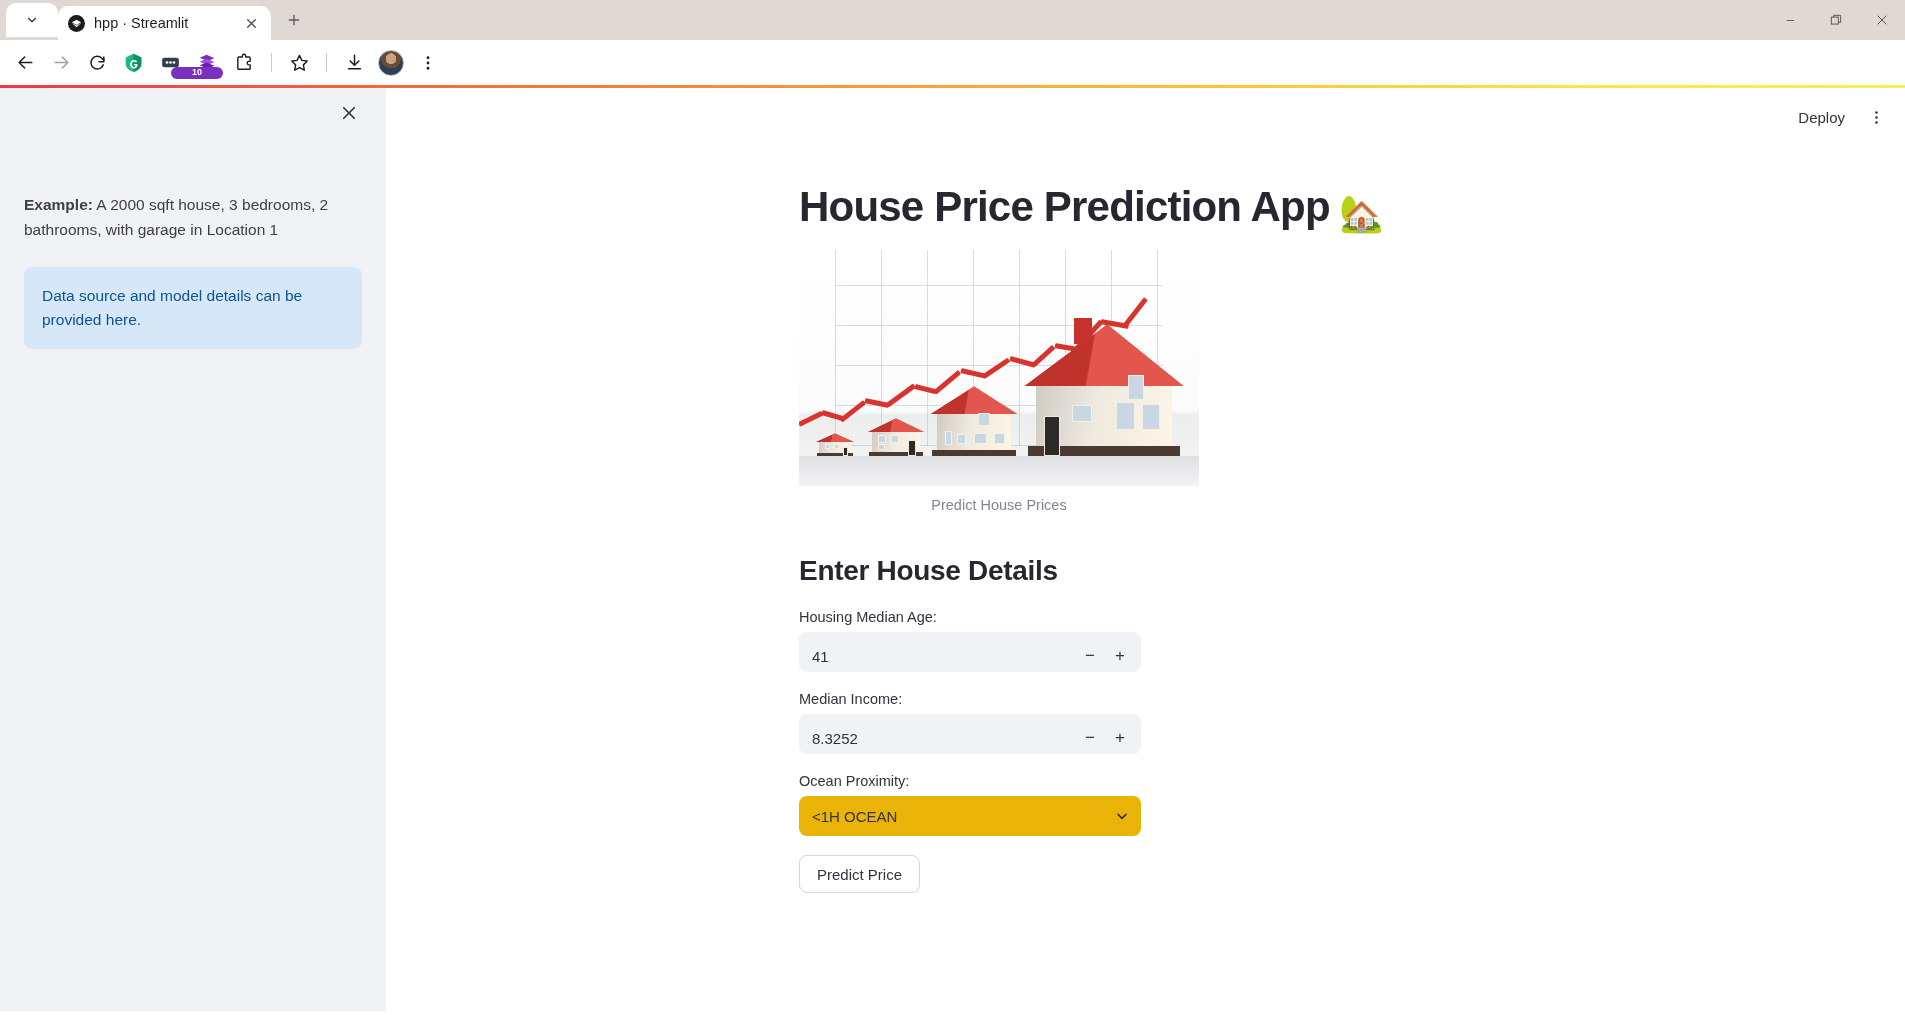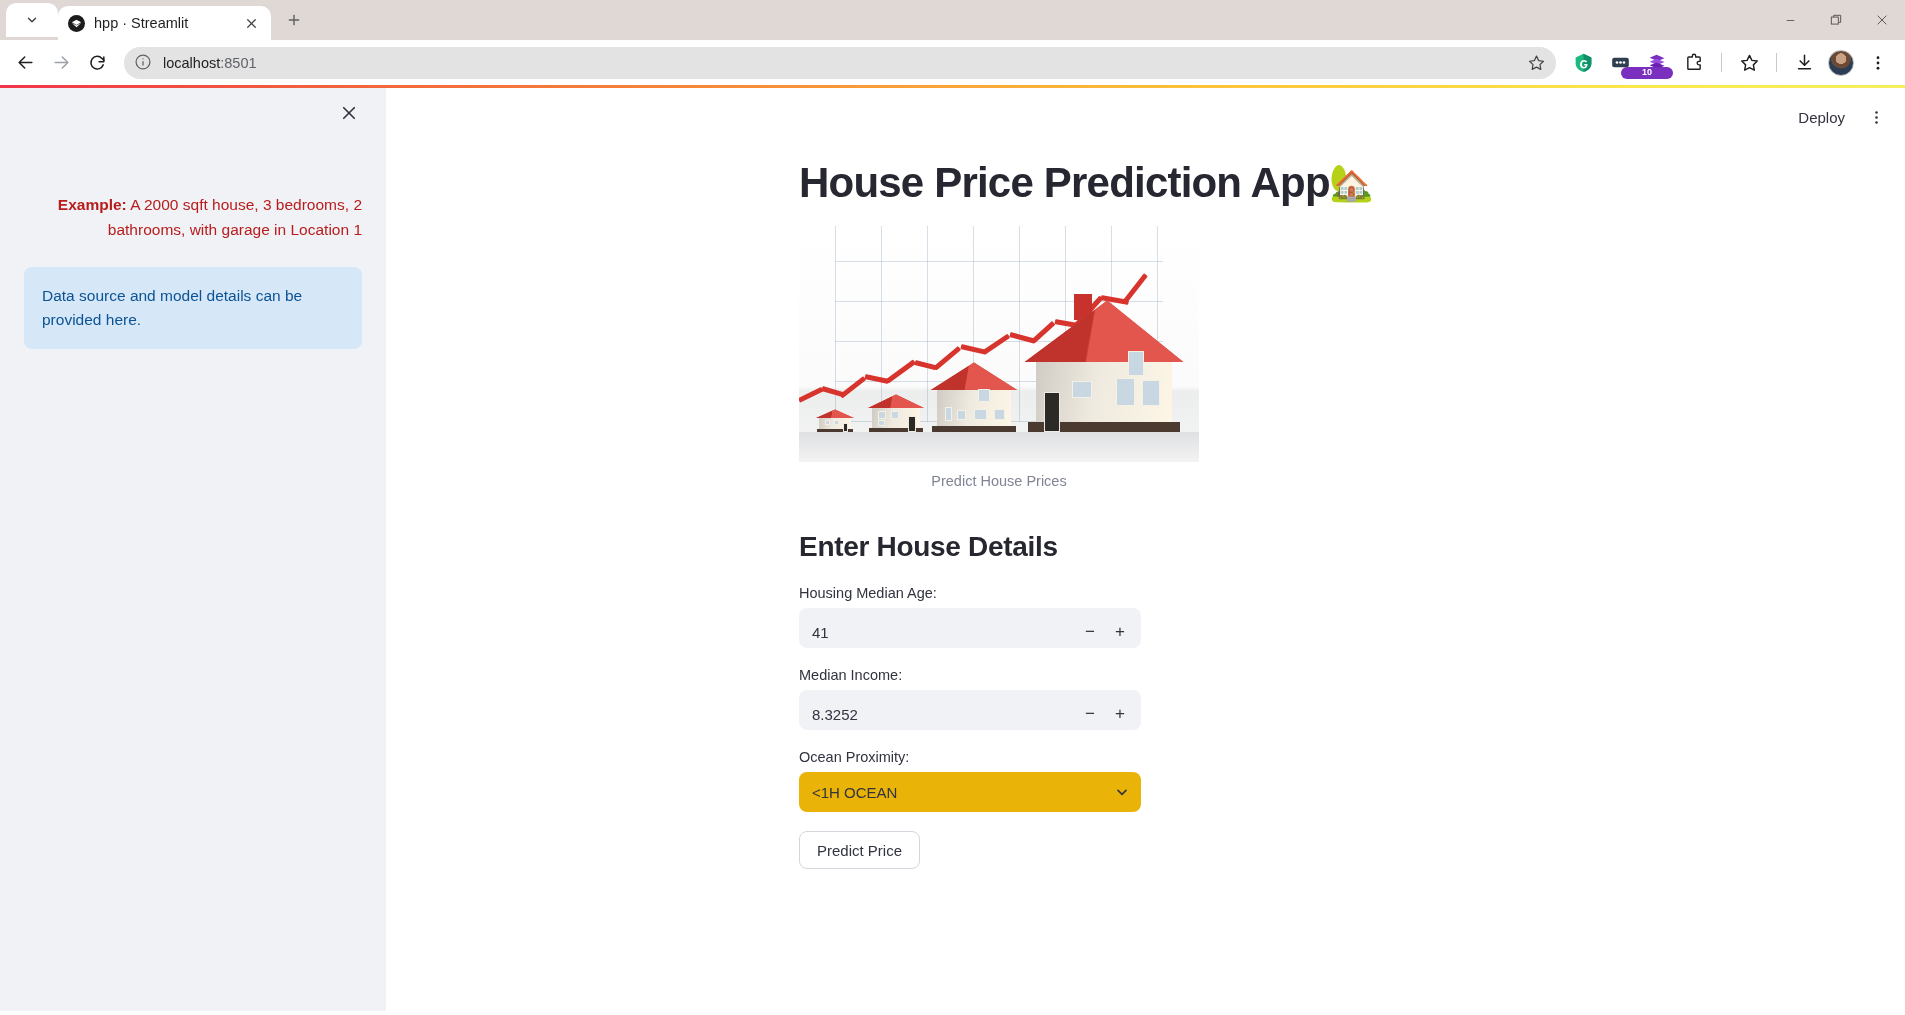--- a/index.html
+++ b/index.html
@@ -106,21 +106,21 @@
   .sb-h1 {
     font-size: 25px; font-weight: 700; color: #262730;
     letter-spacing: -0.2px; margin-bottom: 25px;
   }
   .sb-ol { list-style: decimal; padding-left: 34px; }
   .sb-ol li {
     font-size: 15.5px; color: #31333f; line-height: 1.62;
     margin-bottom: 6px; padding-left: 6px;
   }
   .sb-example {
-    margin-top: 19px; font-size: 15.5px; color: #b91c1c; line-height: 1.62; text-align: right;
+    margin-top: 19px; font-size: 15.5px; color: #404040; line-height: 1.62;
   }
   .sb-example b { font-weight: 700; }
   .sb-info {
     margin-top: 25px; background: #d6e7f8; border-radius: 8px;
     padding: 17px 18px; color: #0b5394; font-size: 15.5px; line-height: 1.55;
   }
 
   
   .main { position: absolute; left: 386px; top: 3px; width: 1519px; height: 923px; background:#fff; }
   .deploy-bar {
@@ -128,22 +128,23 @@
     display: flex; align-items: center; gap: 4px;
   }
   .deploy-btn { font-size: 15px; color: #31333f; padding: 6px 12px; border-radius: 6px; }
   .kebab { width: 30px; height: 30px; display: flex; align-items: center; justify-content: center; color:#31333f; }
 
   .content { position: absolute; left: 0; top: 0; width: 1519px; padding: 70px 0 0 0; }
   .block { width: 704px; margin-left: 413px; }
 
   .app-title {
     font-size: 42px; font-weight: 700; color: #262730;
-    letter-spacing: -0.8px; line-height: 1.2; display: flex; align-items: center; gap: 0;
+    letter-spacing: -0.8px; line-height: 1.2; display: flex; align-items: flex-end; gap: 10px;
     padding-bottom: 10px;
+    margin-top: 24px;
   }
   .title-emoji { font-size: 36px; line-height: 1; }
 
   
   .hero { width: 400px; margin-top: 8px; }
   .hero-img {
     width: 400px; height: 236px; position: relative; overflow: hidden;
     background: linear-gradient(180deg,#ffffff 0%, #fbfbfc 68%, #eceded 70%, #f6f6f7 100%);
   }
   .hero-grid {
@@ -270,35 +271,20 @@
           <polyline points="13 19 20 12 13 5"></polyline>
         </svg>
     </div>
     <div class="tb-icon">
       <svg width="19" height="19" viewBox="0 0 24 24" fill="none" stroke="currentColor" stroke-width="1.9" stroke-linecap="round" stroke-linejoin="round">
           <polyline points="20 5 20 11 14 11"></polyline>
           <path d="M19.2 15a8 8 0 1 1-1.6-8.2L20 9"></path>
         </svg>
     </div>
 
-    <div class="omnibox">
-      <span class="omni-info">
-        <svg width="18" height="18" viewBox="0 0 24 24" fill="none" stroke="currentColor" stroke-width="1.7">
-            <circle cx="12" cy="12" r="9.2"></circle>
-            <line x1="12" y1="11" x2="12" y2="16.5"></line>
-            <circle cx="12" cy="7.8" r="0.95" fill="currentColor" stroke="none"></circle>
-          </svg>
-      </span>
-      <span class="omni-url"><span class="host">localhost</span><span class="port">:8501</span></span>
-      <span class="omni-star">
-        <svg width="17" height="17" viewBox="0 0 24 24" fill="none" stroke="currentColor" stroke-width="1.7" stroke-linejoin="round">
-            <polygon points="12 3 15 9.3 21.8 10.2 16.9 15 18.1 21.7 12 18.5 5.9 21.7 7.1 15 2.2 10.2 9 9.3"></polygon>
-          </svg>
-      </span>
-    </div>
 
     <div class="tb-right">
       <div class="tb-icon">
         <svg width="21" height="21" viewBox="0 0 24 24">
             <path d="M12 2 L21 6.2 V13 C21 18 16.8 21.4 12 22.6 C7.2 21.4 3 18 3 13 V6.2 Z" fill="#1eb980"></path>
             <path d="M12 2 L21 6.2 V13 C21 18 16.8 21.4 12 22.6 Z" fill="#0f8f6a"></path>
             <path d="M8 14.5 C8 11 10 9 12.6 9 C14.4 9 15.6 9.9 16.2 11.1 L14.4 12 C14 11.3 13.4 10.9 12.6 10.9 C11.2 10.9 10.1 12.2 10.1 14.2 C10.1 15.8 11.1 17 12.6 17 C13.7 17 14.5 16.4 14.7 15.4 H12.8 V13.8 H16.6 C16.9 16.9 15.1 18.9 12.5 18.9 C9.9 18.9 8 17.1 8 14.5 Z" fill="#ffffff"></path>
           </svg>
       </div>
       <div class="tb-icon">

